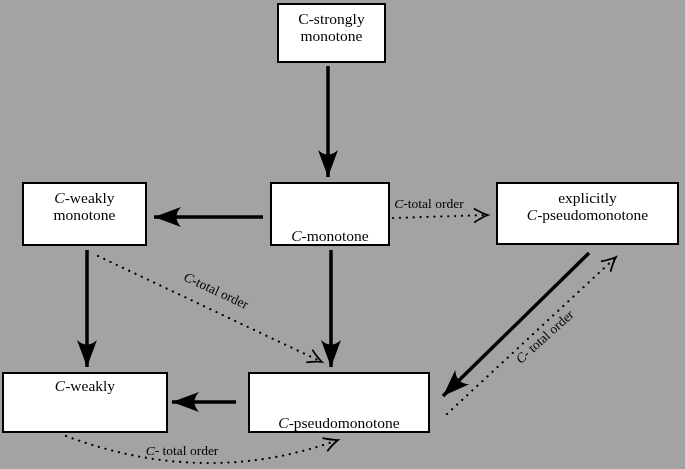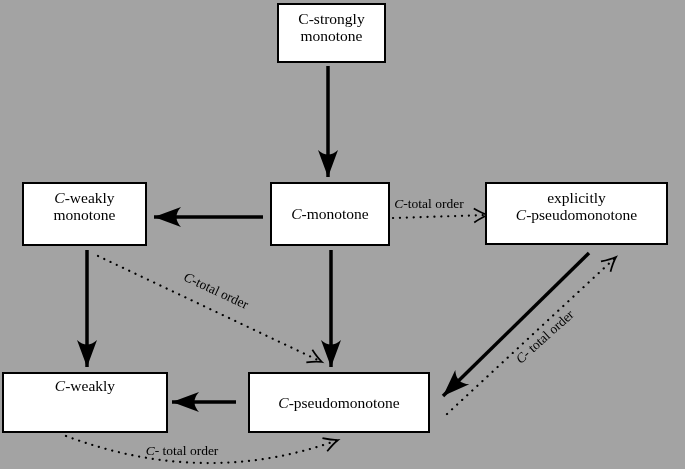--- a/index.html
+++ b/index.html
@@ -6,21 +6,21 @@
   .canvas {
     position:relative; width:685px; height:469px; background:#a3a3a3;
     font-family:"Liberation Serif", serif; color:#000; overflow:hidden;
   }
   svg.arrows { position:absolute; left:0; top:0; width:685px; height:469px; }
   .node {
     position:absolute; box-sizing:border-box; border:2px solid #000;
     background:#fff; text-align:center; font-size:15.5px; line-height:1.12;
   }
   .node.padtop { padding-top:5px; }
-  .node.flexcenter { display:flex; align-items:center; justify-content:center; }
+  .node.flexcenter { display:flex; align-items:flex-end; justify-content:center; }
   .it { font-style:italic; }
   .elabel {
     position:absolute; font-size:13.5px; white-space:nowrap;
     transform:translate(-50%,-50%); background:transparent;
   }
   .elabel.rot-dr { transform:translate(-50%,-50%) rotate(25deg); }
   .elabel.rot-ur { transform:translate(-50%,-50%) rotate(-42deg); }
 </style>
 </head>
 <body>
@@ -56,21 +56,21 @@
 
   <div class="node padtop" style="left:22px; top:182px; width:125px; height:64px;">
     <div><span class="it">C</span><span>-weakly</span></div>
     <div><span>monotone</span></div>
   </div>
 
   <div class="node flexcenter" style="left:270px; top:182px; width:120px; height:64px;">
     <div><span class="it">C</span><span>-monotone</span></div>
   </div>
 
-  <div class="node padtop" style="left:485px; top:182px; width:183px; height:63px;">
+  <div class="node padtop" style="left:496px; top:182px; width:183px; height:63px;">
     <div><span>explicitly</span></div>
     <div><span class="it">C</span><span>-pseudomonotone</span></div>
   </div>
 
   <div class="node padtop" style="left:2px; top:372px; width:166px; height:61px; padding-top:3px;">
     <div><span class="it">C</span><span>-weakly</span></div>
   </div>
 
   <div class="node flexcenter" style="left:248px; top:372px; width:182px; height:61px;">
     <div><span class="it">C</span><span>-pseudomonotone</span></div>

